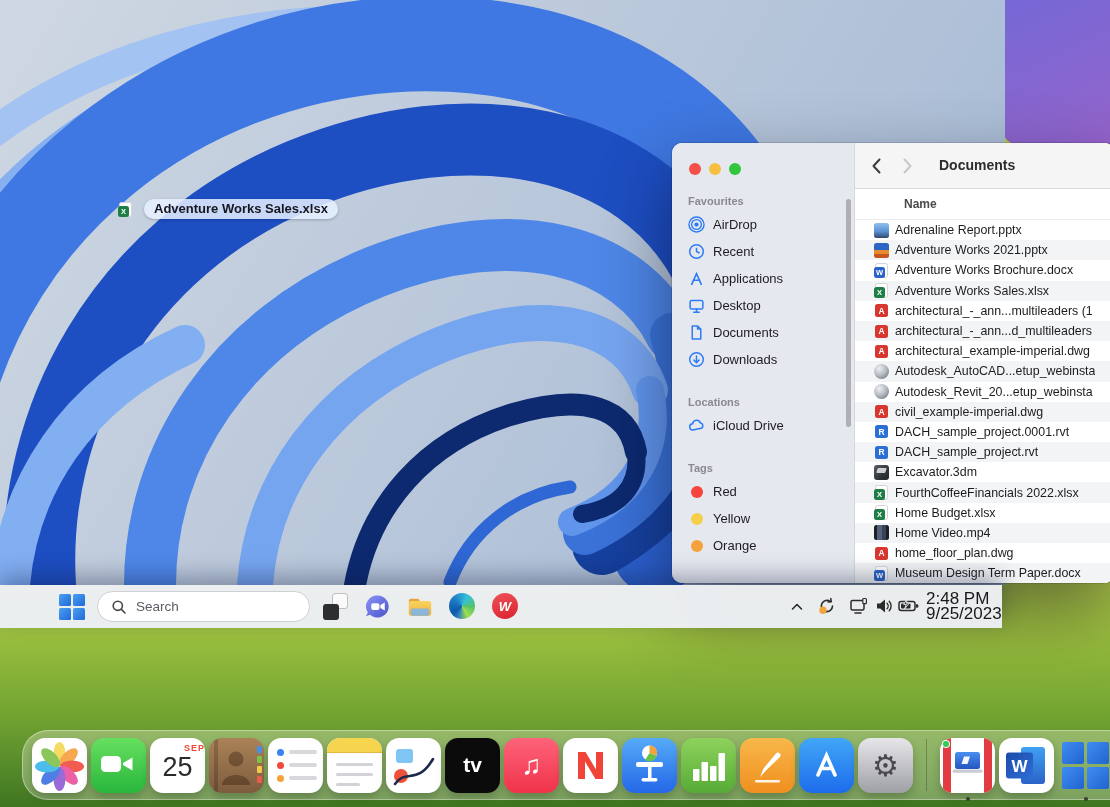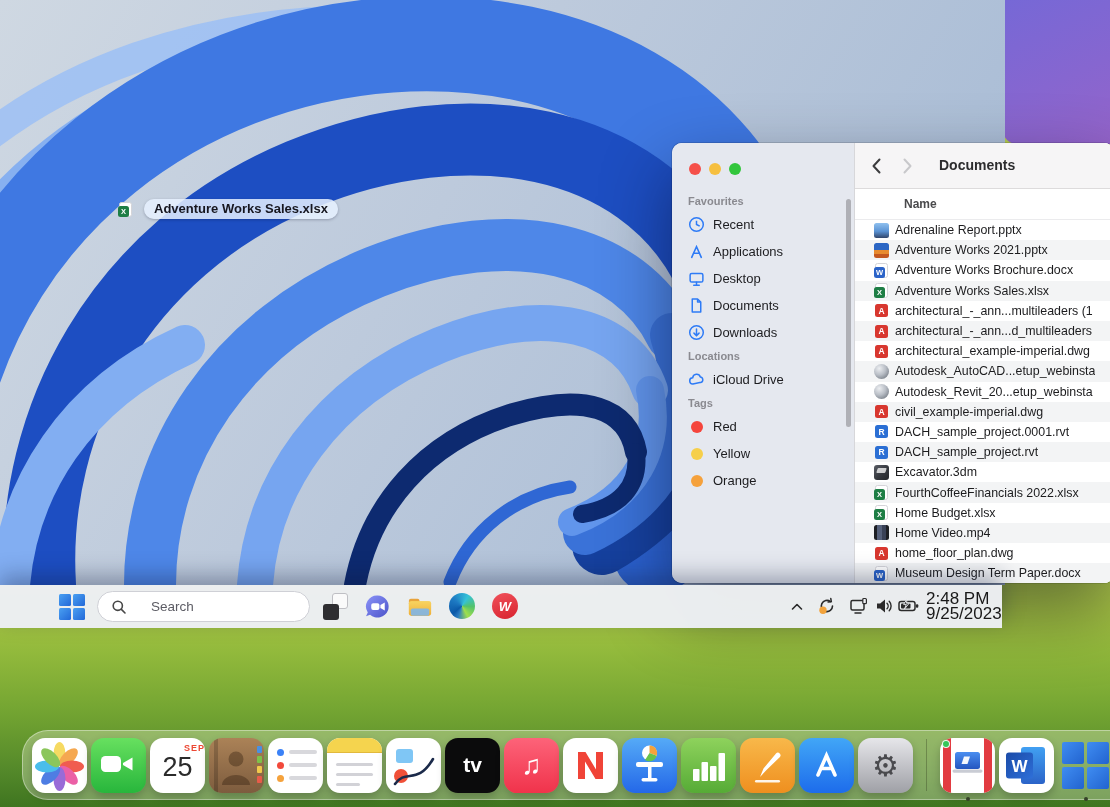--- a/index.html
+++ b/index.html
@@ -40,21 +40,21 @@
 
   
   .finder { left:672px; top:143px; width:442px; height:440px; border-radius:10px; overflow:hidden;
     box-shadow:0 28px 70px rgba(0,0,20,.45), 0 0 0 1px rgba(0,0,0,.12); background:#fff; }
   .fsidebar { position:absolute; left:0; top:0; bottom:0; width:183px; background:rgba(228,231,238,.97); border-right:1px solid #d7d7da; }
   .tl { position:absolute; top:20px; width:12px; height:12px; border-radius:50%; }
   .tl.c1 { left:17px; background:#f5504a; } .tl.c2 { left:37px; background:#f6bf3f; } .tl.c3 { left:57px; background:#32c63c; }
   .fsb-scroll { position:absolute; right:3px; top:56px; width:5px; height:228px; border-radius:3px; background:#a6a6ab; opacity:.85; }
   .fsb-body { position:absolute; left:14px; right:10px; top:52px; }
   .fsb-sec { font-size:11px; font-weight:700; color:#8a8a90; margin:0 0 4px 2px; }
-  .fsb-sec.gap { margin-top:4px; }
+  .fsb-sec.gap { margin-top:23px; }
   .fsb-item { height:27px; display:flex; align-items:center; gap:8px; font-size:13px; color:#1d1d20; padding-left:2px; border-radius:6px; }
   .fsb-item svg { flex:0 0 17px; }
   .tagdot { width:12px; height:12px; border-radius:50%; margin:0 2px 0 3px; }
 
   .fcontent { position:absolute; left:183px; right:0; top:0; bottom:0; background:#fff; }
   .ftoolbar { position:absolute; left:0; right:0; top:0; height:46px; background:#f6f5f6; border-bottom:1px solid #dddbdc; }
   .fnav { position:absolute; top:13px; }
   .fnav.back { left:13px; } .fnav.fwd { left:43px; }
   .ftitle { position:absolute; left:84px; top:0; line-height:45px; font-size:14px; font-weight:700; color:#2c2c2e; }
   .fheader { position:absolute; left:0; right:0; top:46px; height:31px; border-bottom:1px solid #ebebed; background:#fff; }
@@ -63,21 +63,21 @@
   .frow { height:20.2px; display:flex; align-items:center; padding-left:19px; font-size:12.4px; color:#1c1c1e; white-space:nowrap; }
   .frow.odd { background:#f3f4f5; }
   .frow .nm { overflow:hidden; }
 
   
   .win-taskbar { left:0; top:585px; width:1002px; height:43px; background:rgba(237,239,245,.97);
     box-shadow:0 -9px 22px rgba(15,25,60,.35); }
   .tb-start { position:absolute; left:59px; top:9px; width:26px; height:26px; display:grid; grid-template-columns:12px 12px; grid-template-rows:12px 12px; gap:2px; }
   .tb-start i { background:linear-gradient(135deg,#4aa0f2,#2268d8); border-radius:1.5px; }
   .tb-search { position:absolute; left:97px; top:6px; width:213px; height:31px; background:#fff; border:1px solid #cfd0d6; border-radius:16px; display:flex; align-items:center; gap:9px; padding-left:13px; }
-  .tb-search span { font-size:13.5px; color:#5c5c64;margin-left:15px; }
+  .tb-search span { font-size:13.5px; color:#5c5c64; }
   .tb-ic { position:absolute; top:8px; width:27px; height:27px; }
   .tv-back { position:absolute; right:1px; top:0; width:16px; height:16px; background:#fafafa; border:1px solid #bfbfc4; border-radius:3px; }
   .tv-front { position:absolute; left:1px; bottom:0; width:16px; height:16px; background:#2e2e31; border-radius:3px; }
   .tb-edge { display:block; width:26px; height:26px; border-radius:50%;
     background:conic-gradient(from 230deg,#0b59a8,#1e7bc4 22%,#35c2d8 45%,#53c26b 62%,#9fdf4e 78%,#2a7bc0 92%,#0b59a8); }
   .tb-wps { display:flex; width:26px; height:26px; border-radius:50%; background:linear-gradient(160deg,#f0515b,#d8232e); color:#fff; font-size:13px; font-weight:700; font-style:italic; align-items:center; justify-content:center; }
   .tray-ic { position:absolute; top:12px; }
   .tb-clock { position:absolute; left:926px; top:7px; width:64px; text-align:left; font-size:17px; color:#191919; line-height:14.5px; }
 
   
@@ -158,20 +158,30 @@
   <div class="fsidebar">
     <span class="tl c1"></span>
     <span class="tl c2"></span>
     <span class="tl c3"></span>
     <div class="fsb-scroll"></div>
     <div class="fsb-body">
       <div class="fsb-sec">Favourites</div>
 
       <div class="fsb-item">
         <svg width="17" height="17" viewBox="0 0 16 16">
+            <g fill="none" stroke="#2e7bf6" stroke-width="1.3">
+              <circle cx="8" cy="8" r="2" fill="#2e7bf6" stroke="none"></circle>
+              <circle cx="8" cy="8" r="4.6"></circle>
+              <circle cx="8" cy="8" r="7.1"></circle>
+            </g>
+          </svg>
+        <span>AirDrop</span>
+      </div>
+      <div class="fsb-item">
+        <svg width="17" height="17" viewBox="0 0 16 16">
             <g fill="none" stroke="#2e7bf6" stroke-width="1.4">
               <circle cx="8" cy="8" r="6.4"></circle>
               <path d="M8,4.5 V8 L11,9.6"></path>
             </g>
           </svg>
         <span>Recent</span>
       </div>
       <div class="fsb-item">
         <svg width="17" height="17" viewBox="0 0 16 16">
             <g fill="none" stroke="#2e7bf6" stroke-width="1.5" stroke-linecap="round">

